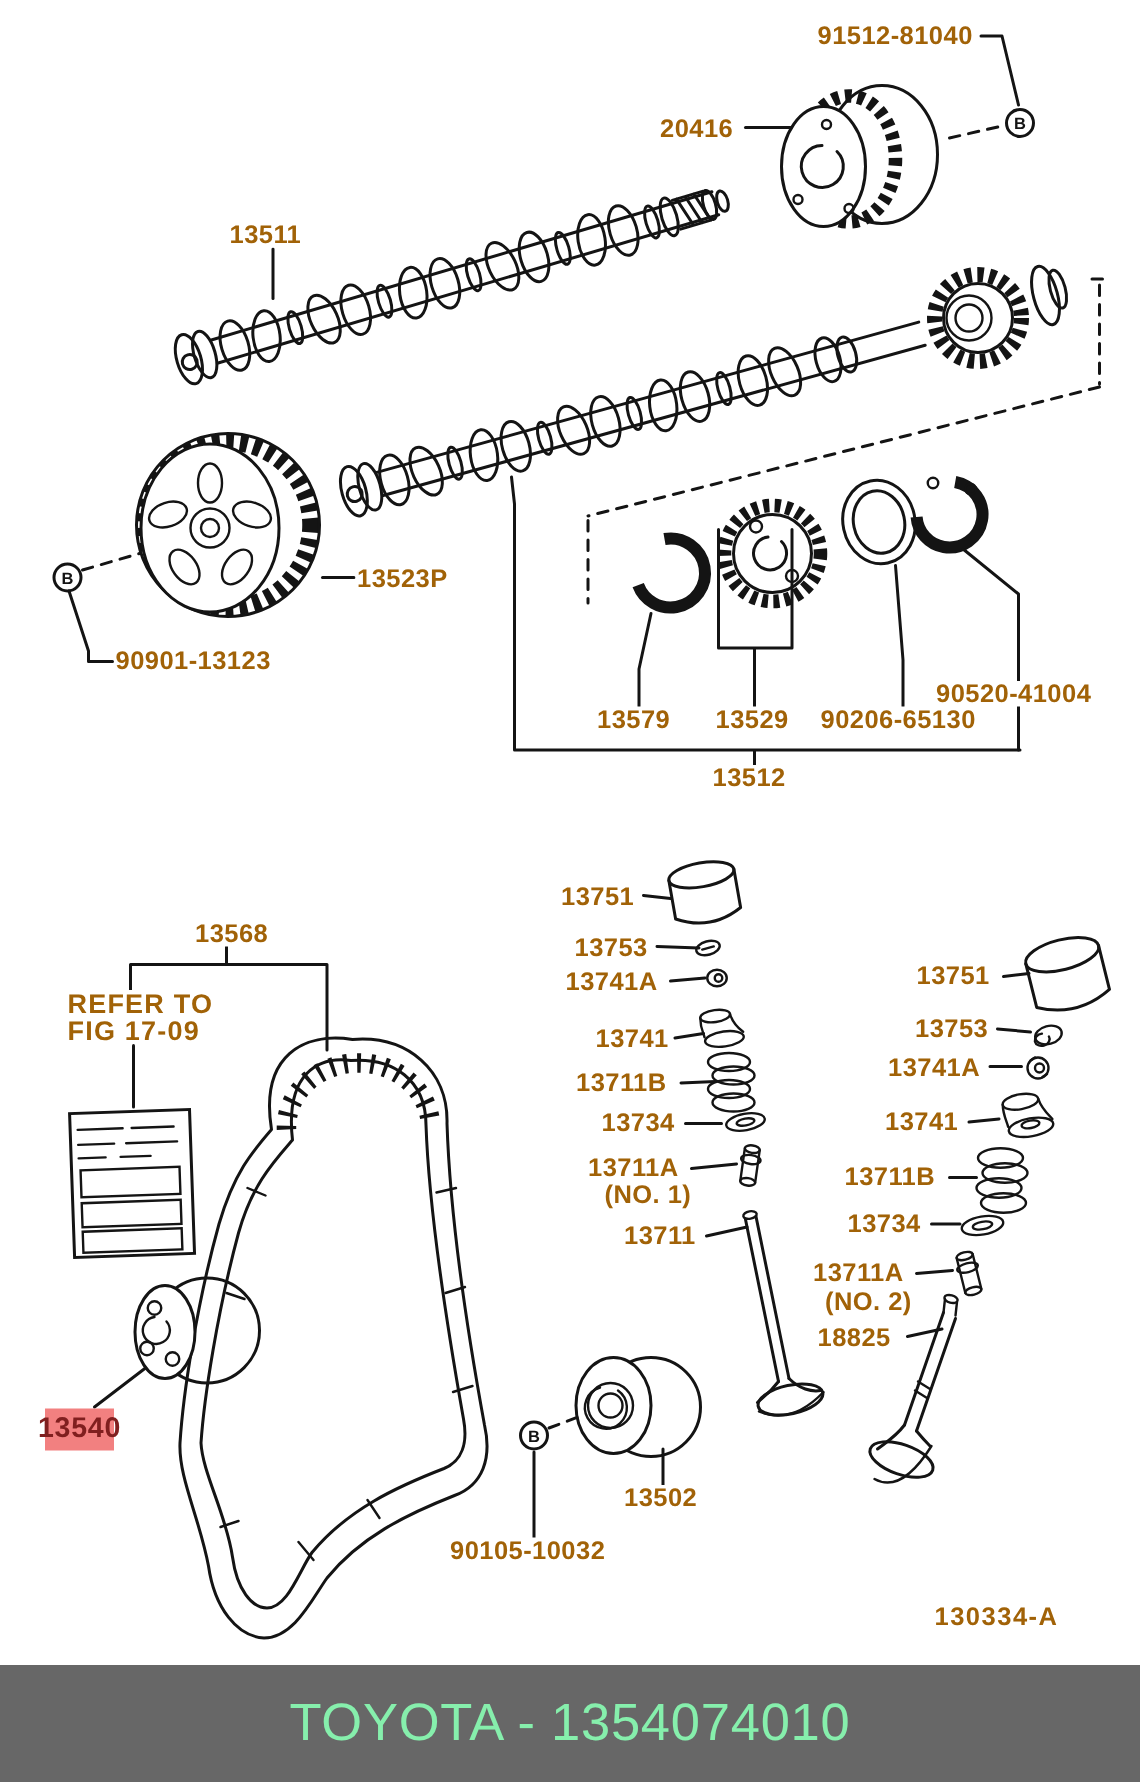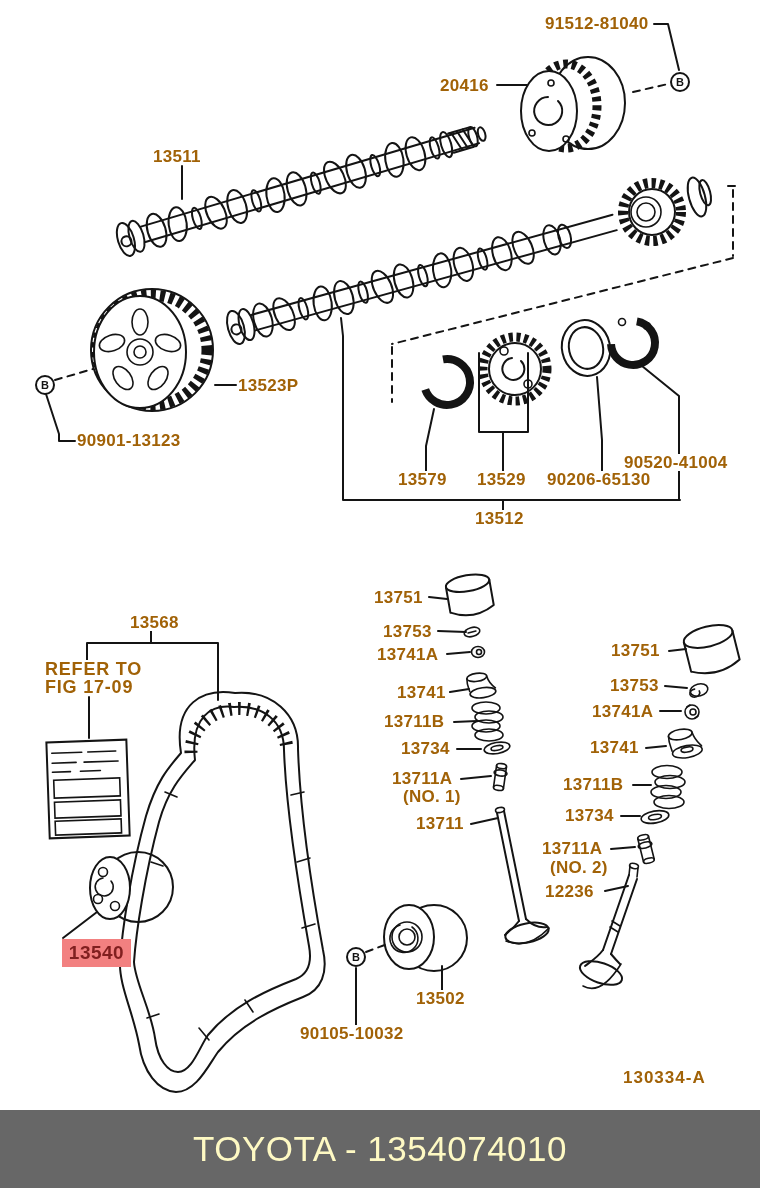--- a/index.html
+++ b/index.html
@@ -2,26 +2,26 @@
 <html><head>
 <meta charset="utf-8">
 <style>
   html,body{margin:0;padding:0;background:#fff;}
   #canvas{position:relative;width:760px;height:1188px;background:#fff;overflow:hidden;
           font-family:"Liberation Sans",sans-serif;}
   svg{position:absolute;left:0;top:0;}
   .lbl{position:absolute;font:bold 17px "Liberation Sans",sans-serif;letter-spacing:.3px;
        color:#a16207;background:#fff;line-height:1;padding:0 1px;white-space:nowrap;}
   .lbl.small{font-size:18px;letter-spacing:.8px;}
-  .hl{position:absolute;left:30px;top:939px;width:69px;height:28px;background:#f28080;
+  .hl{position:absolute;left:30px;top:939px;width:46px;height:28px;background:#f28080;
       display:flex;align-items:center;justify-content:center;font:bold 19px "Liberation Sans",sans-serif;
-      color:#801f1f;letter-spacing:.5px;margin-left:32px;}
+      color:#801f1f;letter-spacing:.5px;}
   #footer{position:absolute;left:0;top:1110px;width:760px;height:78px;background:#676767;
           display:flex;align-items:center;justify-content:center;gap:42px;}
-  #footer span{color:#fef9c3;font:400 35px "Liberation Sans",sans-serif;letter-spacing:.5px;}
+  #footer span{color:#86efac;font:400 35px "Liberation Sans",sans-serif;letter-spacing:.5px;}
   .ln{stroke:#141414;stroke-width:2;fill:none;stroke-linecap:round;stroke-linejoin:round;}
   .lnthin{stroke:#141414;stroke-width:1.6;fill:none;stroke-linecap:round;}
   .dash{stroke:#141414;stroke-width:2;fill:none;stroke-dasharray:7 6;stroke-linecap:round;}
   .teeth{stroke:#141414;fill:none;}
   .face{fill:#fff;stroke:#141414;stroke-width:2;}
   .boltTxt{font:bold 11px "Liberation Sans",sans-serif;fill:#141414;}
 </style>
 </head>
 <body>
 
@@ -332,21 +332,21 @@
 <div class="lbl" style="left:415px;top:815px">13711</div>
 
 <div class="lbl" style="left:610px;top:642px">13751</div>
 <div class="lbl" style="left:609px;top:677px">13753</div>
 <div class="lbl" style="left:591px;top:703px">13741A</div>
 <div class="lbl" style="left:589px;top:739px">13741</div>
 <div class="lbl" style="left:562px;top:776px">13711B</div>
 <div class="lbl" style="left:564px;top:807px">13734</div>
 <div class="lbl" style="left:541px;top:840px">13711A</div>
 <div class="lbl" style="left:549px;top:859px">(NO. 2)</div>
-<div class="lbl" style="left:544px;top:883px">12236</div>
+<div class="lbl" style="left:544px;top:883px">18825</div>
 
 <div class="lbl" style="left:622px;top:1069px;letter-spacing:1px">130334-A</div>
 
 <div id="footer">
   <span>TOYOTA - 1354074010</span>
 </div>
 
 </div>
 
 </body></html>

